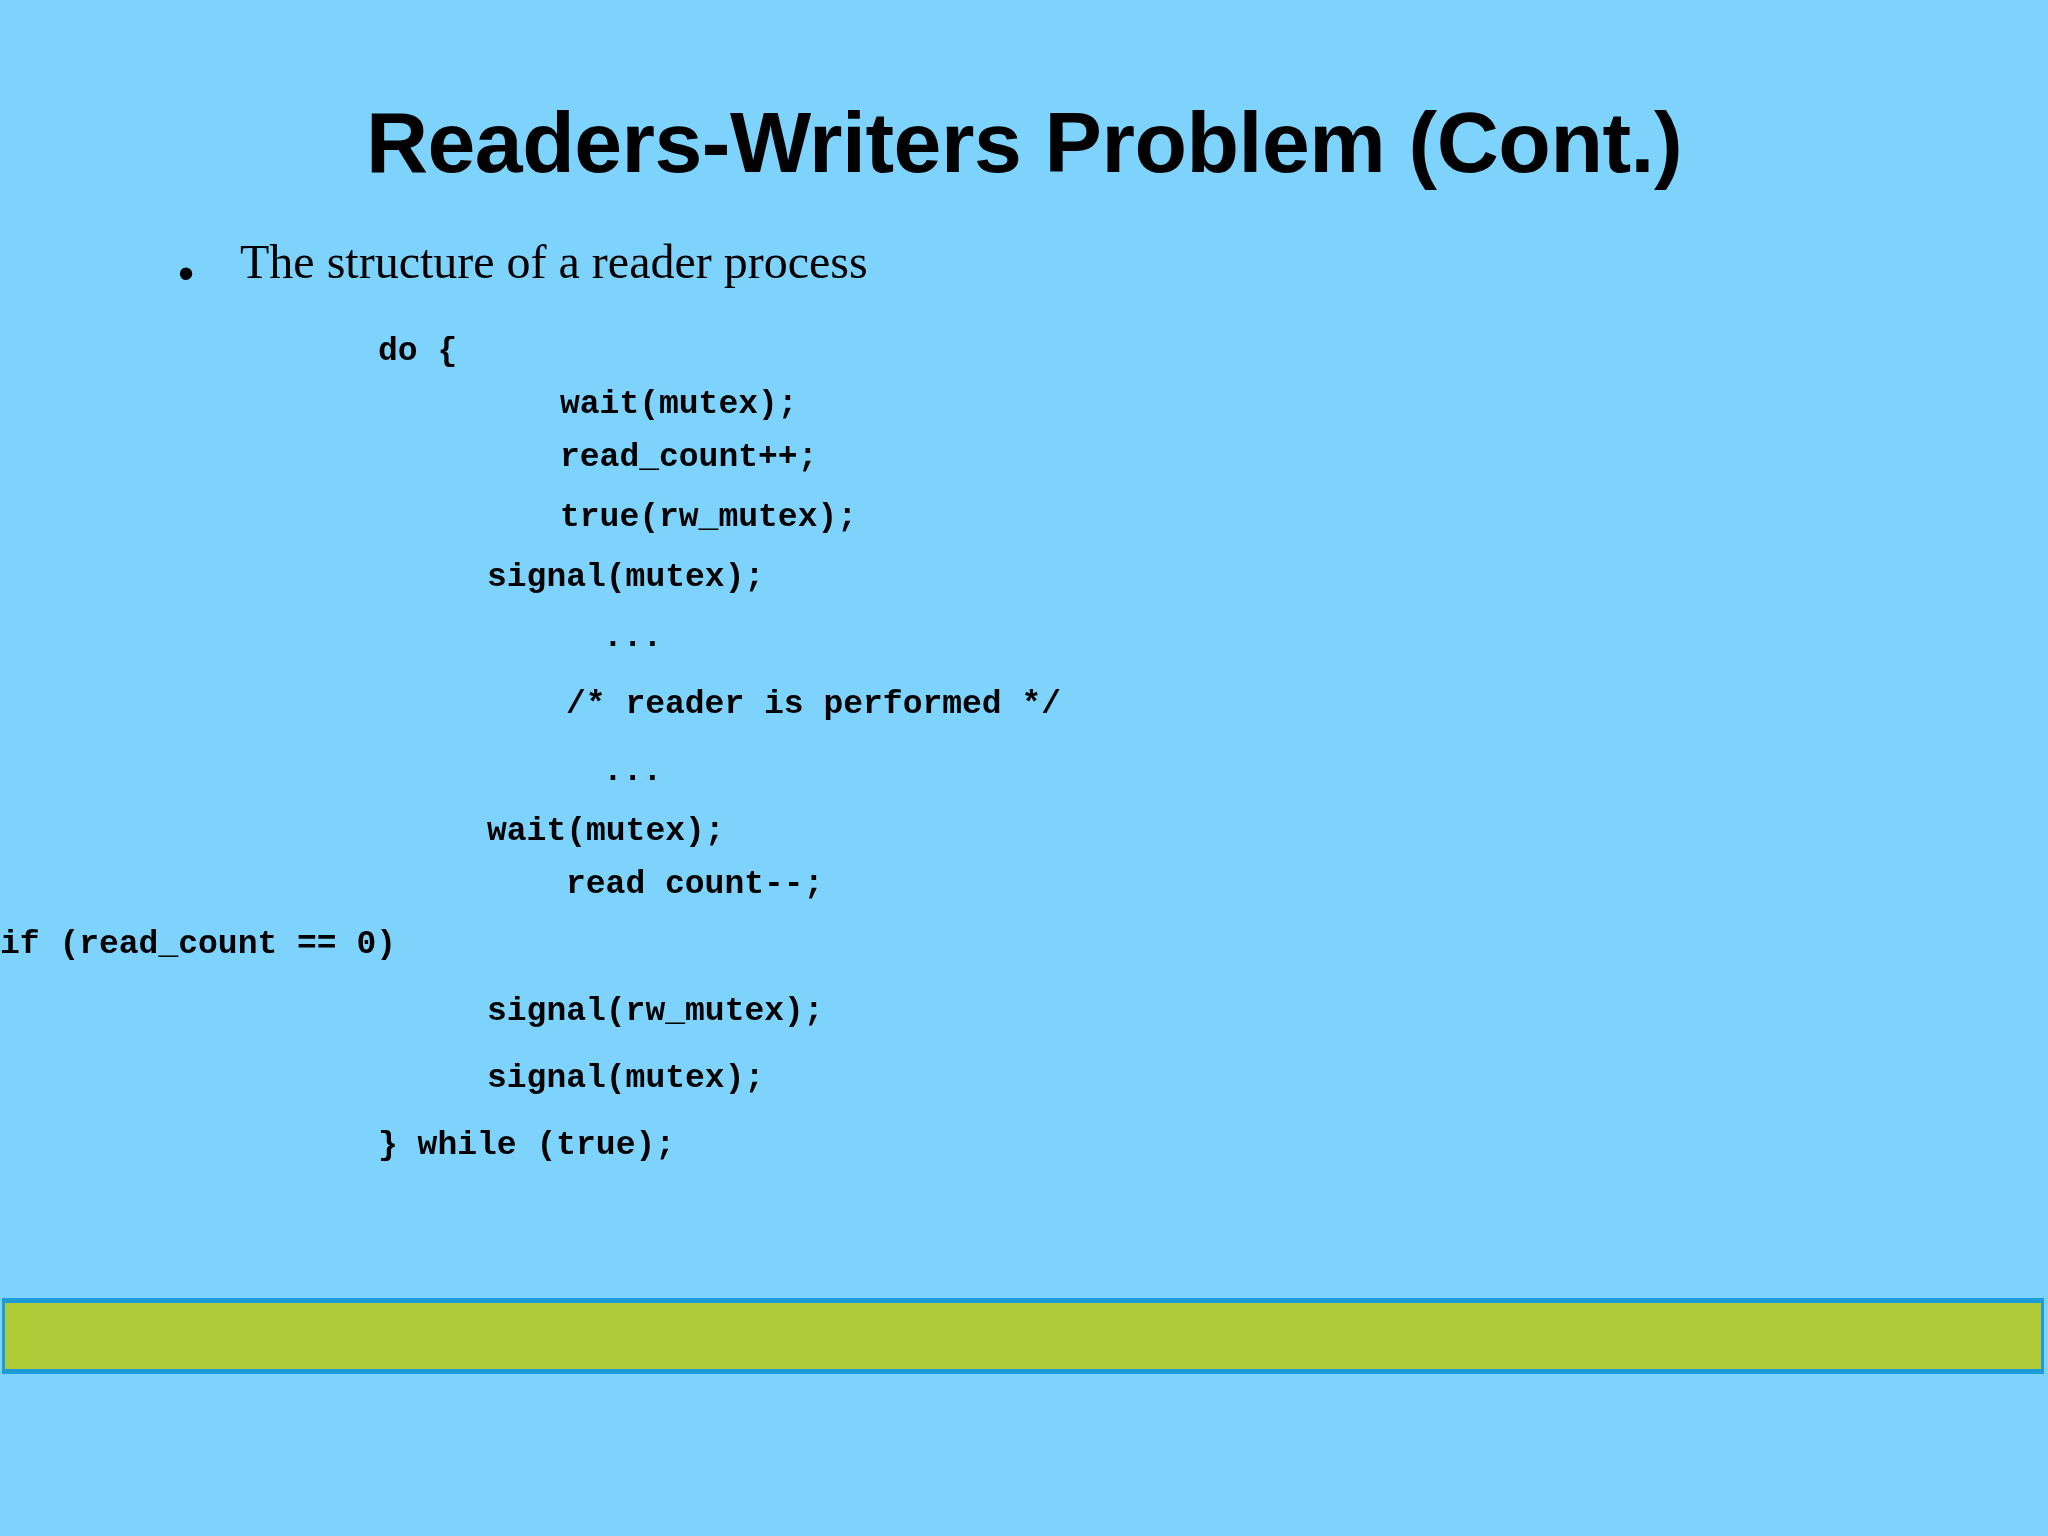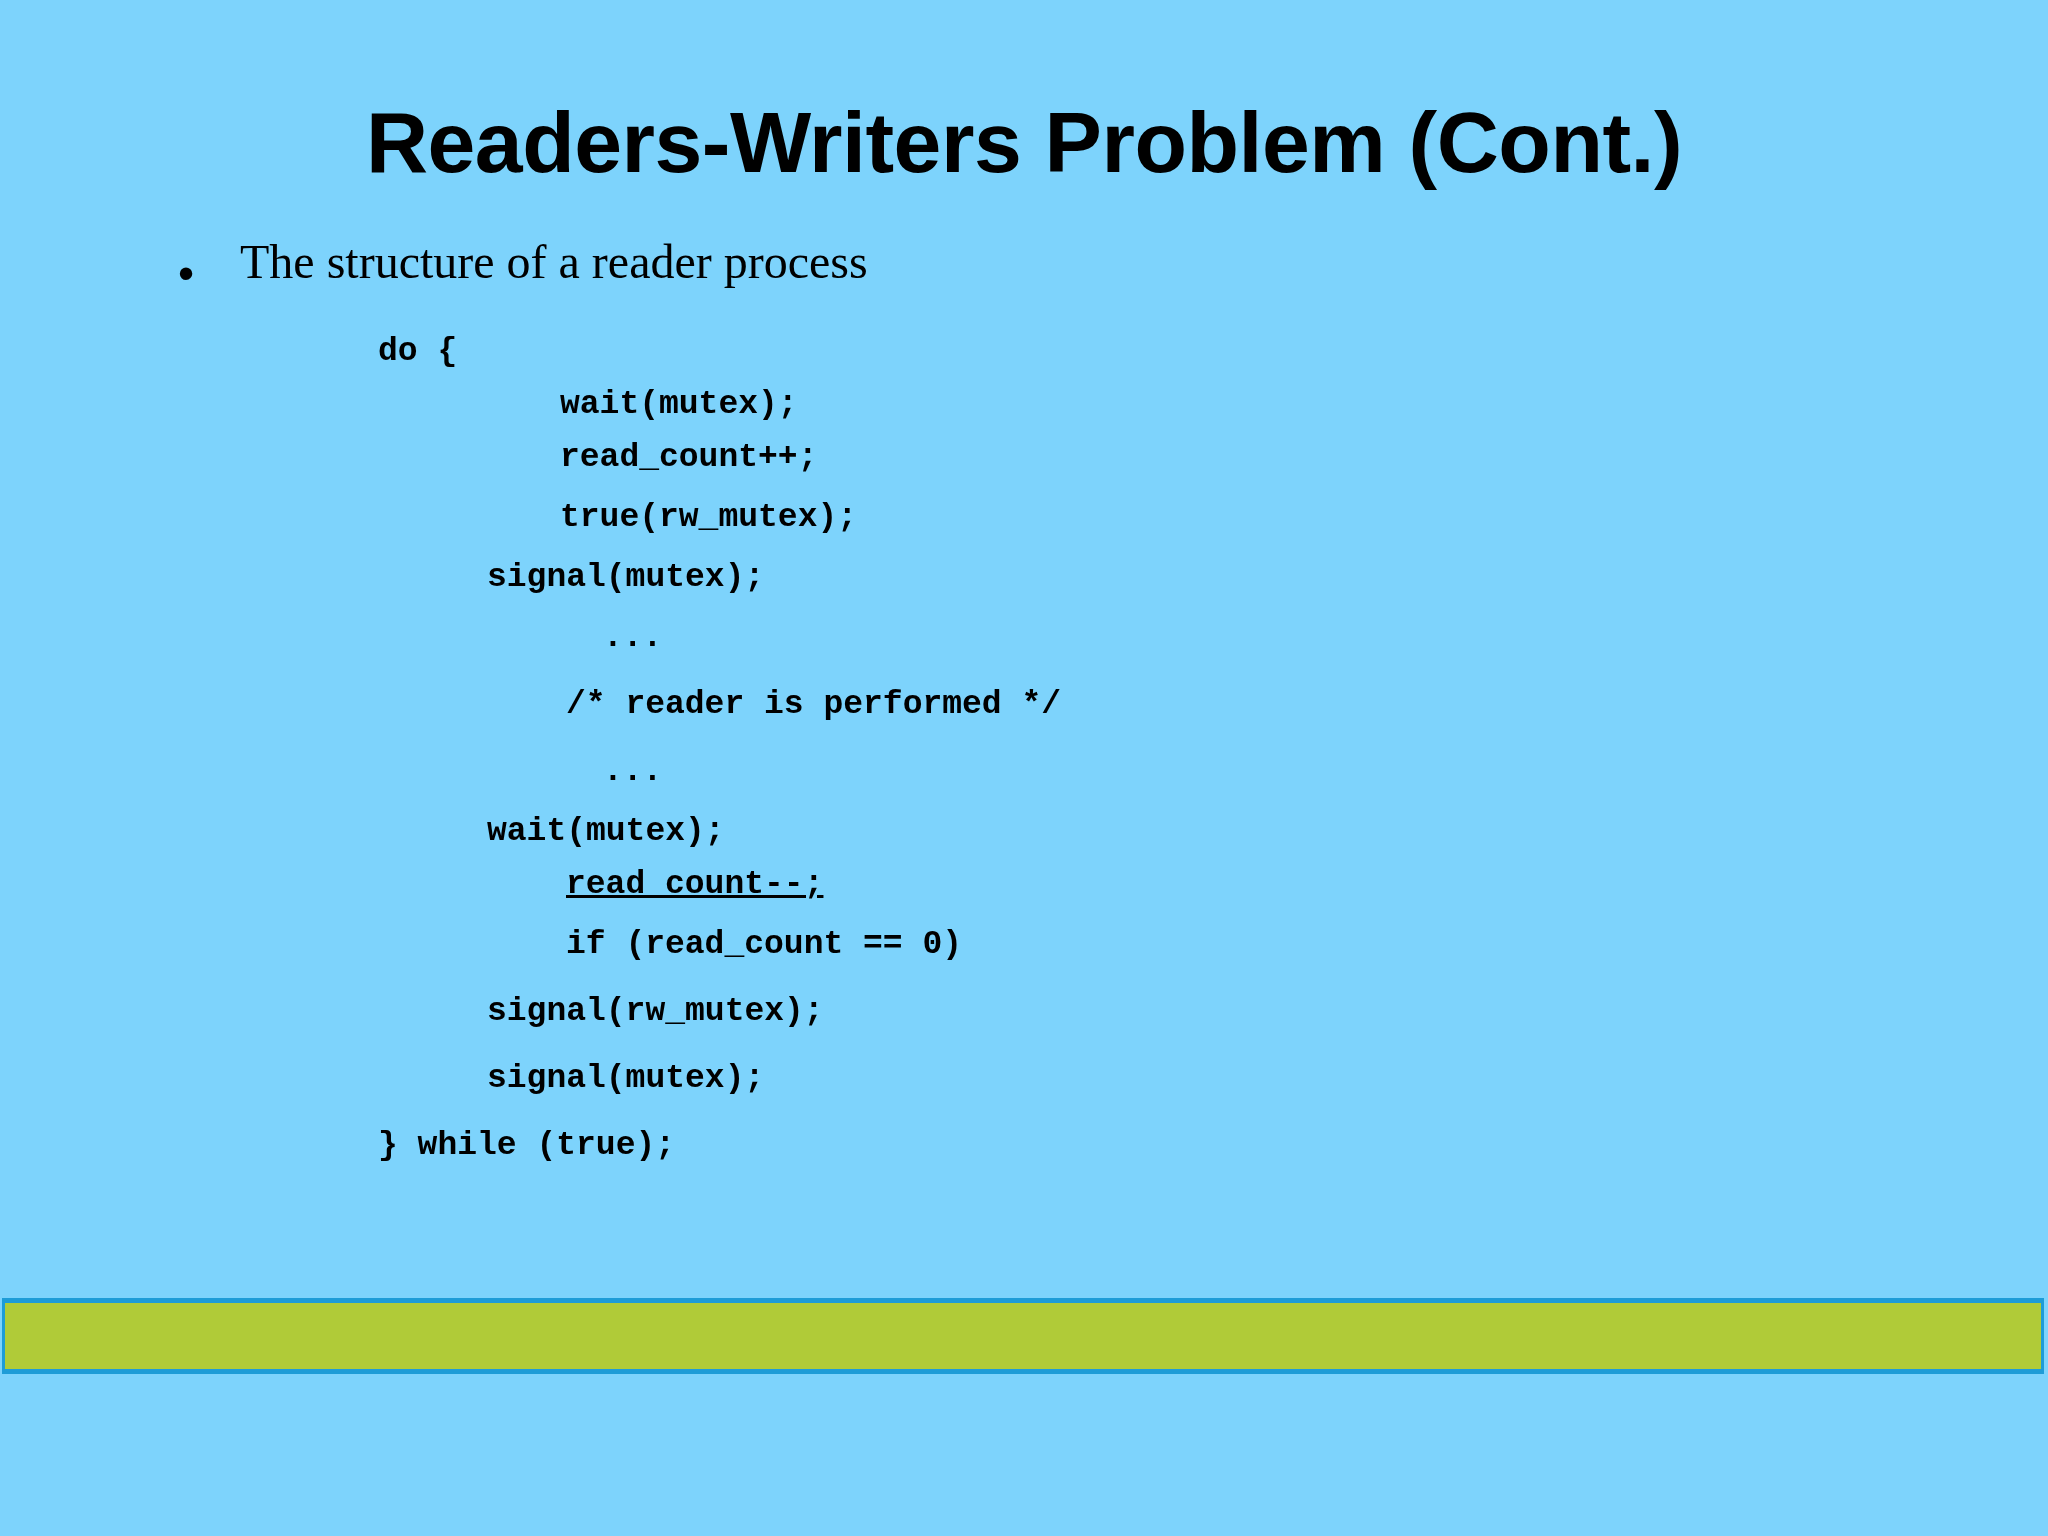--- a/index.html
+++ b/index.html
@@ -114,22 +114,22 @@
   <div id="code-block">
       <div class="code-line" style="padding-left: 378px;">do {</div>
       <div class="code-line" style="padding-left: 560px;">wait(mutex);</div>
       <div class="code-line" style="padding-left: 560px;">read_count++;</div>
       <div class="code-line tall" style="padding-left: 560px;">true(rw_mutex);</div>
       <div class="code-line" style="padding-left: 487px;">signal(mutex);</div>
       <div class="code-line tall" style="padding-left: 603px;">...</div>
       <div class="code-line tall" style="padding-left: 566px;">/* reader is performed */</div>
       <div class="code-line tall" style="padding-left: 603px;">...</div>
       <div class="code-line" style="padding-left: 487px;">wait(mutex);</div>
-      <div class="code-line" style="padding-left: 566px; text-decoration: underline;">read count--;</div>
-      <div class="code-line tall" style="padding-left: 566px;">if (read_count == 0)</div>
+      <div class="code-line" style="padding-left: 566px;">read count--;</div>
+      <div class="code-line tall" style="">if (read_count == 0)</div>
       <div class="code-line tall" style="padding-left: 487px;">signal(rw_mutex);</div>
       <div class="code-line tall" style="padding-left: 487px;">signal(mutex);</div>
       <div class="code-line tall" style="padding-left: 378px;">} while (true);</div>
     </div>
 
   <div id="bottom-bar"></div>
 
 </div>
 
 </body></html>

